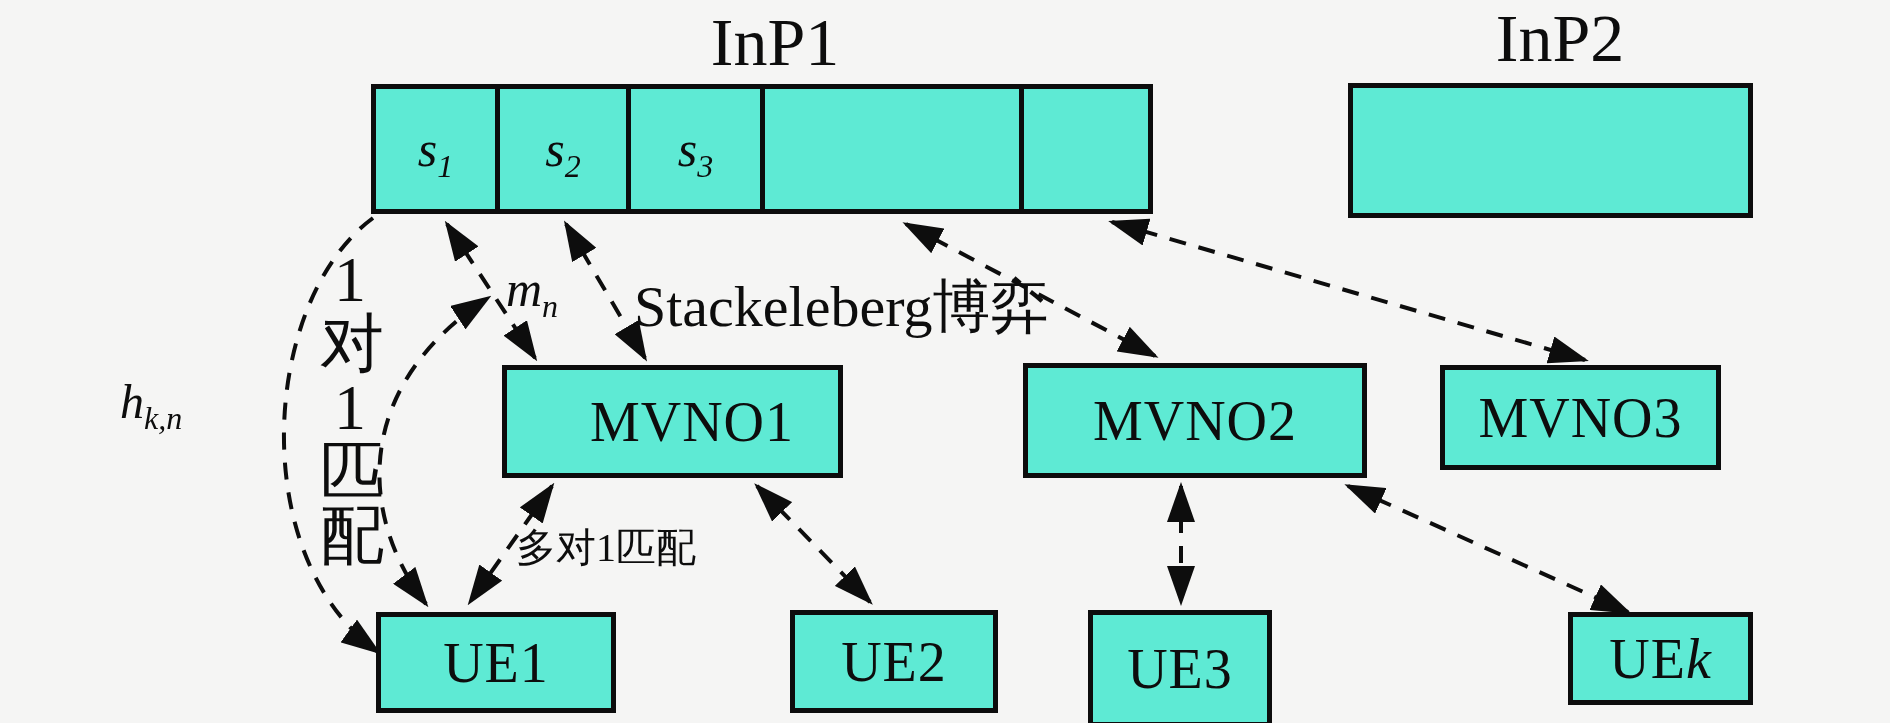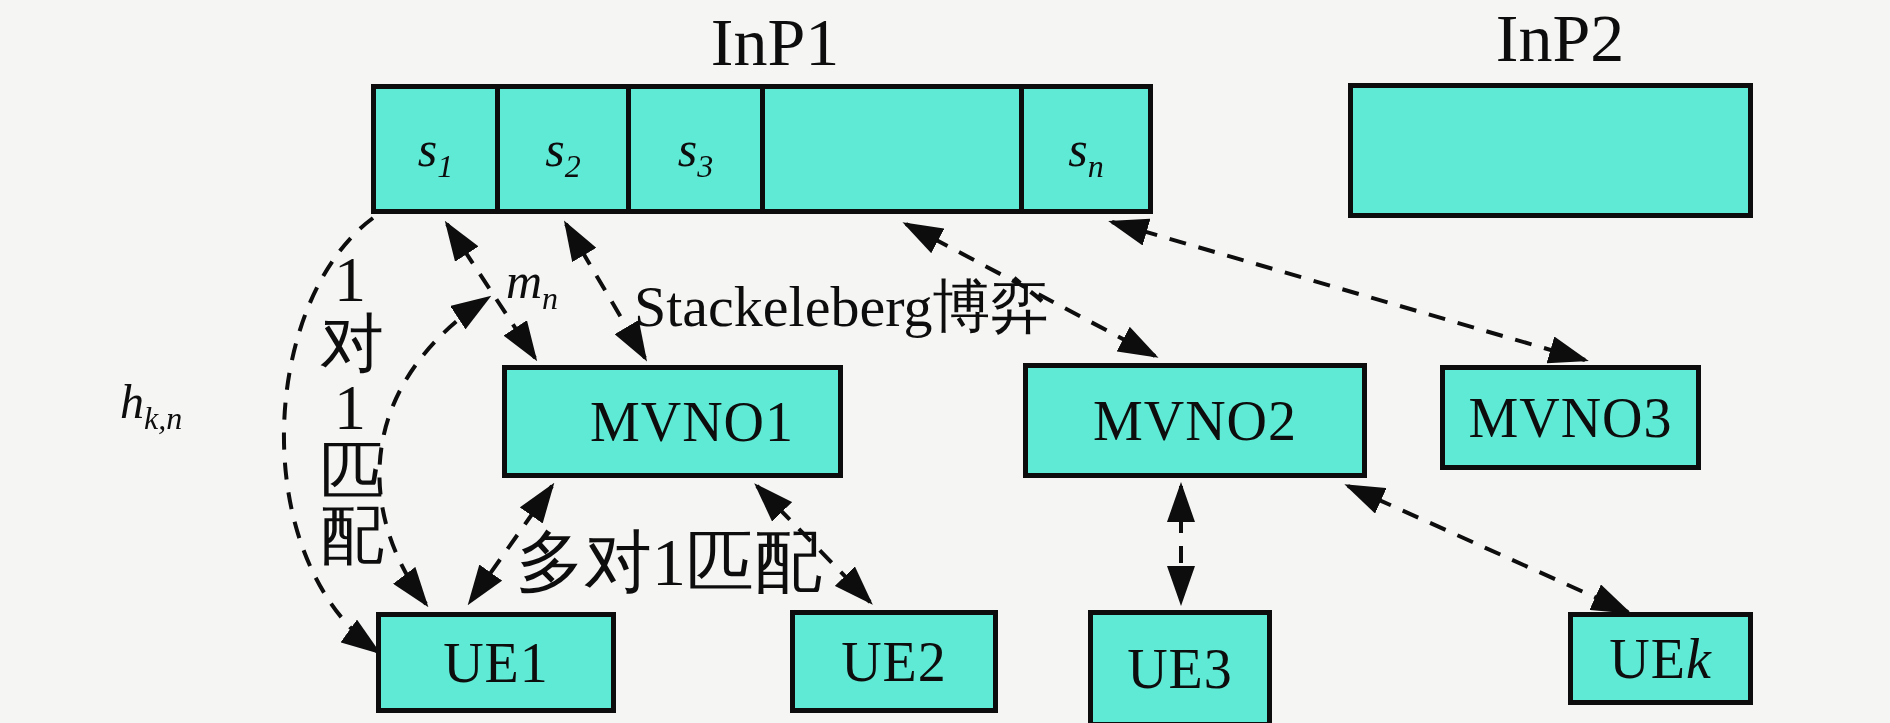--- a/index.html
+++ b/index.html
@@ -27,21 +27,21 @@
   .strip-cell{
     position:absolute;top:0;bottom:0;
     border-right:5px solid #0d0d0d;
     display:flex;align-items:center;justify-content:center;
     box-sizing:border-box;
   }
   .strip-cell.last{border-right:none;}
   .mathlbl{font-style:italic;font-size:50px;line-height:1;white-space:nowrap;}
   .mathlbl sub{font-size:32px;font-style:italic;line-height:0;}
   .annot{position:absolute;white-space:nowrap;}
-  .cjk{font-size:68px;line-height:1;}
+  .cjk{font-size:40px;line-height:1;}
   .vtext{
     position:absolute;width:60px;text-align:center;
     font-size:64px;line-height:64px;
     word-break:break-all;overflow-wrap:anywhere;
   }
   svg.arrows{position:absolute;left:0;top:0;}
   .ital{font-style:italic;}
 </style>
 </head>
 <body>
@@ -75,51 +75,48 @@
   </div>
   <div class="strip-cell" style="left:124px;width:131px;">
     <span class="mathlbl"><span>s</span><sub>2</sub></span>
   </div>
   <div class="strip-cell" style="left:255px;width:134px;">
     <span class="mathlbl"><span>s</span><sub>3</sub></span>
   </div>
   <div class="strip-cell" style="left:389px;width:259px;">
     <span class="mathlbl"><span></span><sub></sub></span>
   </div>
-  <div class="strip-cell last" style="left:648px;width:124px;">
-    <span class="mathlbl"><span>s</span><sub>n</sub></span>
-  </div>
 </div>
 
 <div class="box" style="left:1348px;top:83px;width:405px;height:135px;"></div>
 
 <div class="box" style="left:502px;top:365px;width:341px;height:113px;padding-left:39px;">
   <span class="node-label">MVNO1</span>
 </div>
 <div class="box" style="left:1023px;top:363px;width:344px;height:115px;">
   <span class="node-label">MVNO2</span>
 </div>
-<div class="box" style="left:1440px;top:365px;width:261px;height:105px;">
+<div class="box" style="left:1440px;top:365px;width:281px;height:105px;">
   <span class="node-label">MVNO3</span>
 </div>
 
 <div class="box" style="left:376px;top:612px;width:240px;height:101px;">
   <span class="node-label">UE1</span>
 </div>
 <div class="box" style="left:790px;top:610px;width:208px;height:103px;">
   <span class="node-label">UE2</span>
 </div>
 <div class="box" style="left:1088px;top:610px;width:184px;height:117px;">
   <span class="node-label">UE3</span>
 </div>
 <div class="box" style="left:1568px;top:612px;width:185px;height:93px;">
   <span class="node-label"><span>UE</span><span class="ital">k</span></span>
 </div>
 
 <div class="annot mathlbl" style="left:120px;top:378px;font-size:48px;"><span>h</span><sub>k,n</sub></div>
 
-<div class="annot mathlbl" style="left:506px;top:256px;"><span>m</span><sub>n</sub></div>
+<div class="annot mathlbl" style="left:506px;top:264px;"><span>m</span><sub>n</sub></div>
 
 <div class="vtext" style="left:320px;top:248px;">1对1匹配</div>
 
 <div class="annot cjk" style="left:634px;top:278px;font-size:58px;">Stackeleberg博弈</div>
 
 <div class="annot cjk" style="left:516px;top:528px;">多对1匹配</div>
 
 </body></html>

